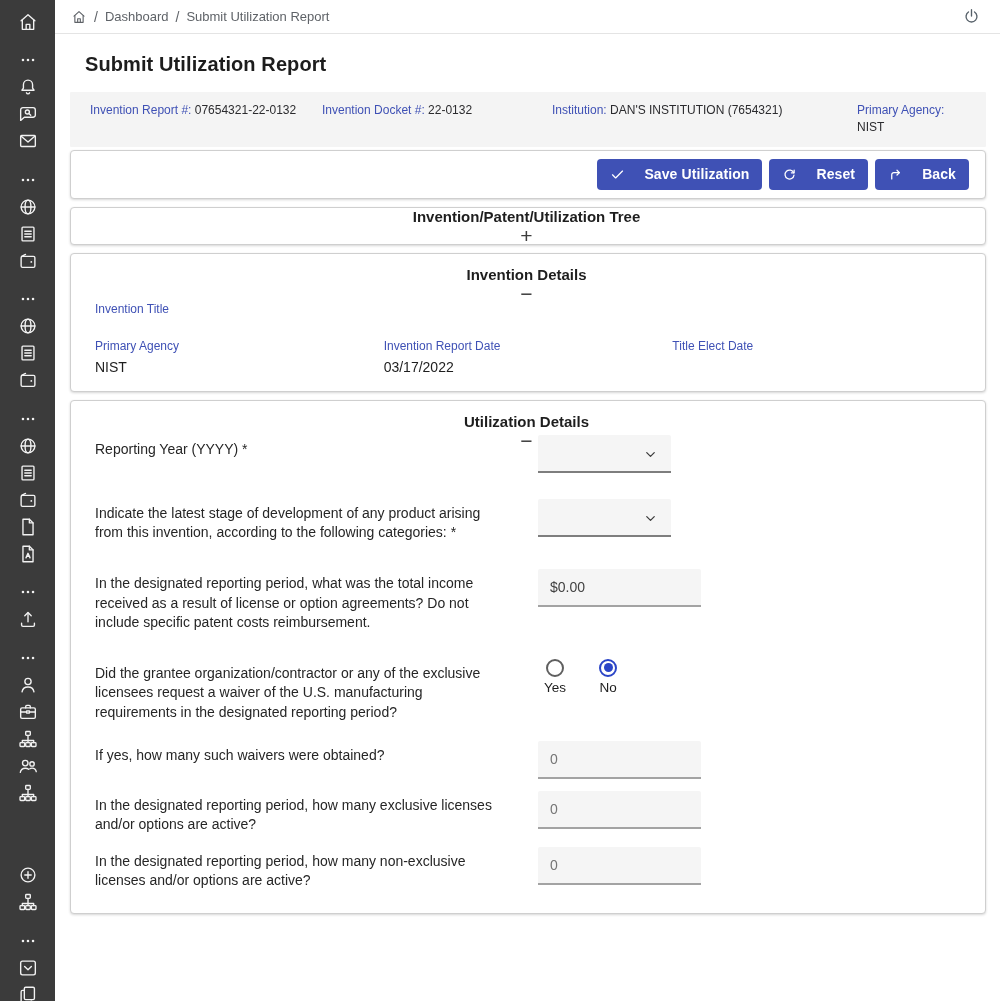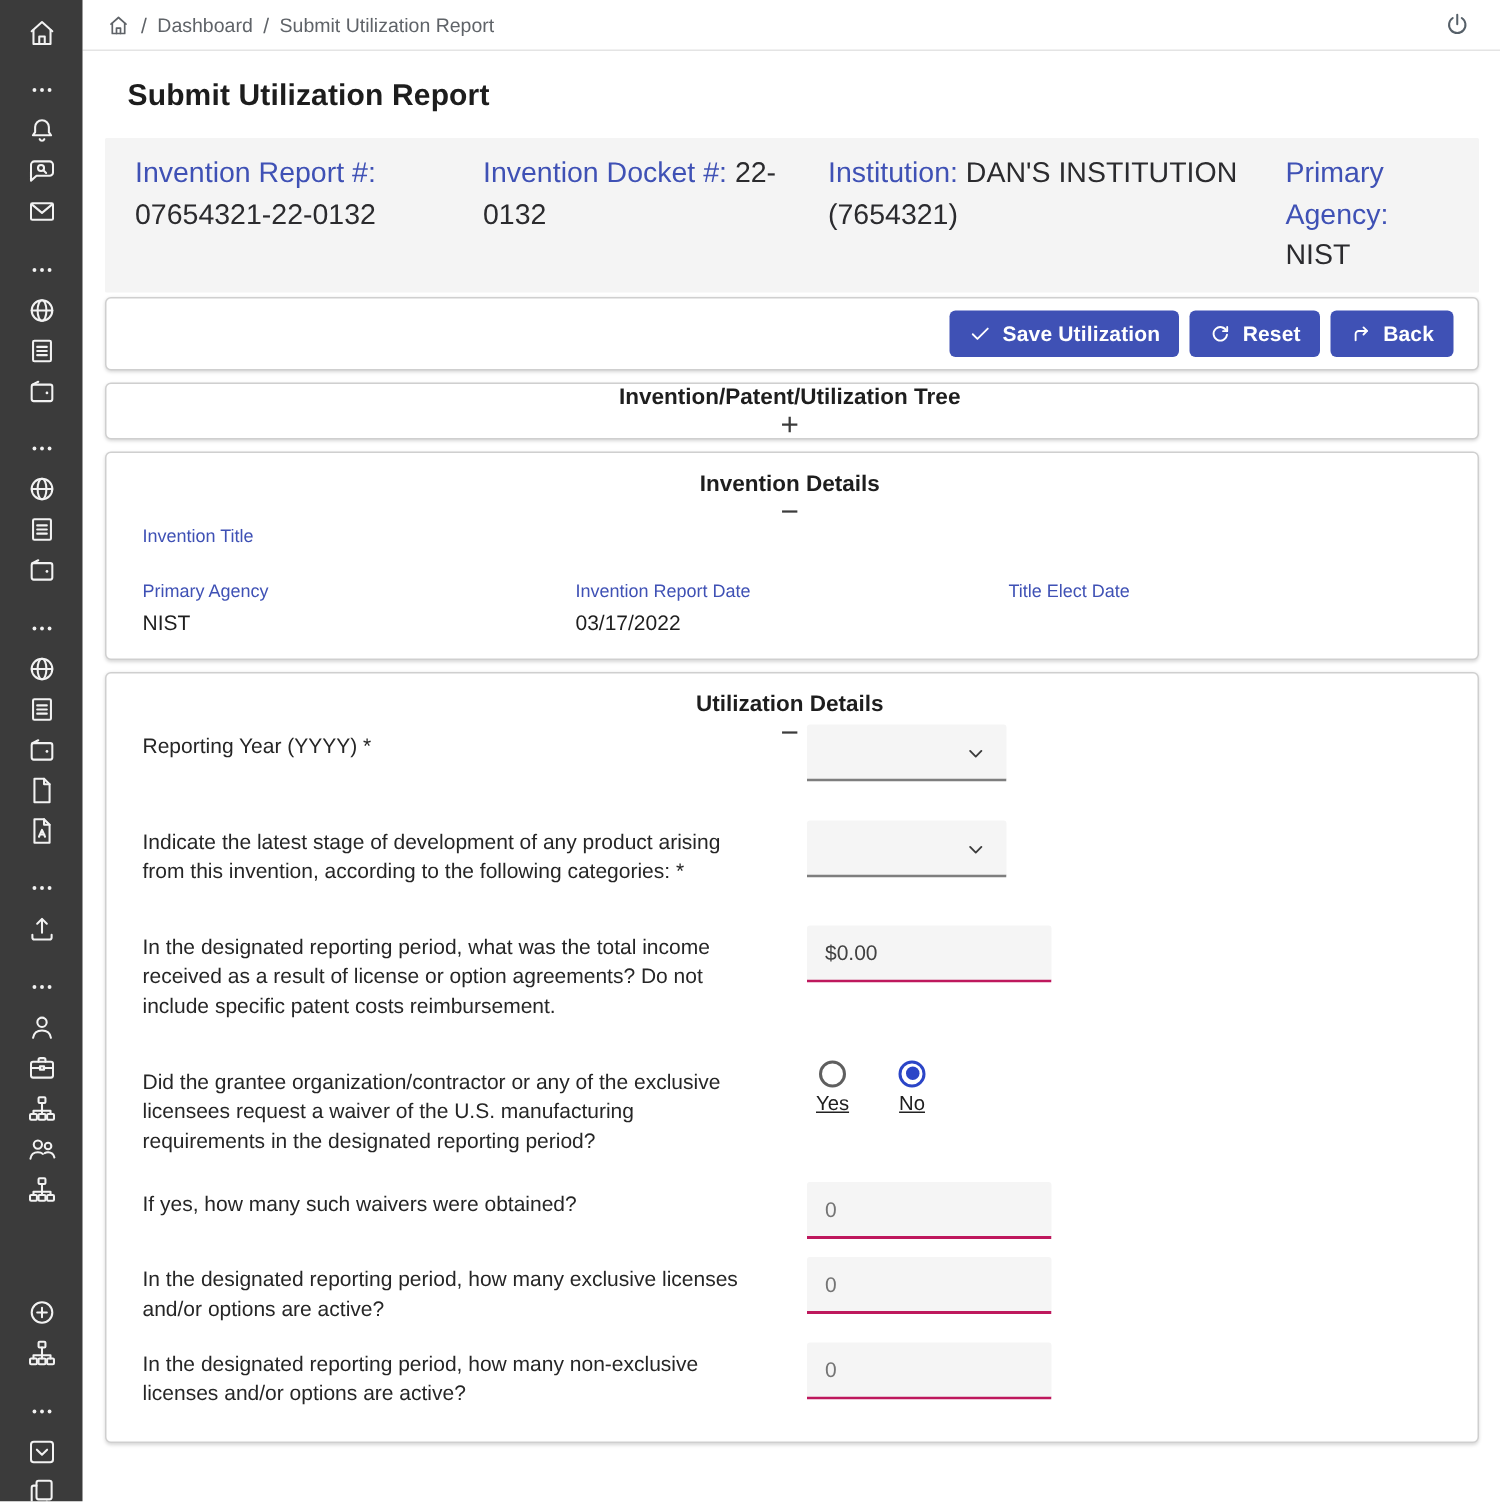--- a/index.html
+++ b/index.html
@@ -30,33 +30,33 @@
   .crumbs svg { width:16px; height:16px; color:#5f6368; }
   .crumb-sep { font-size:14px; }
   .power-btn { background:none; border:none; padding:0; cursor:pointer; line-height:0; }
   .power-btn svg { width:19px; height:19px; }
 
   .content { flex:1; padding:19px 14px 0 15px; }
   h1.page-title { font-size:20px; font-weight:700; color:#1d1d1d; margin:0 0 16px 15px; letter-spacing:.1px; }
 
   .info-bar {
     background:#f4f4f4; display:grid; grid-template-columns:232px 230px 305px 1fr;
-    padding:10px 8px; font-size:19px; line-height:1.45; margin-bottom:3px; border-radius:1px;
+    padding:10px 8px; font-size:12px; line-height:1.45; margin-bottom:3px; border-radius:1px;
   }
   .info-item { padding:0 12px; }
   .info-label { color:#3f51b5; }
   .info-value { color:#2b2b2e; }
 
   .card {
     background:#fff; border:1px solid #cfcfcf; border-radius:4px;
     box-shadow:0 1px 2.5px rgba(0,0,0,.16); margin-bottom:8px;
   }
   .toolbar-card { height:49px; display:flex; align-items:center; justify-content:flex-end; gap:7px; padding:0 16px; }
   .btn {
-    display:inline-flex; align-items:center; gap:7px; background:#3f51b5; color:#fff;
+    display:inline-flex; align-items:center; gap:19px; background:#3f51b5; color:#fff;
     font-size:14px; font-weight:700; border:none; border-radius:4px; height:31px;
     padding:0 13px; font-family:inherit; cursor:pointer; letter-spacing:.1px;
   }
   .btn svg { width:15px; height:15px; }
 
   .acc-header { display:flex; align-items:center; justify-content:space-between; padding:0 27px 0 24px;flex-direction:column; }
   .tree-card .acc-header { height:36px; }
   .acc-title { font-size:15px; font-weight:700; color:#1e1e1e; }
   .acc-toggle { font-size:21px; font-weight:400; color:#3c3c3c; line-height:1; cursor:pointer; }
 
@@ -79,27 +79,27 @@
   .q-row.mb12 { margin-bottom:12px;margin-top:12px; }
   .q-label { font-size:14px; color:#262626; line-height:1.4; padding:5px 34px 0 0; }
 
   .sel {
     width:133px; height:38px; background:#f5f5f5; border-bottom:2px solid #7e7e7e;
     border-radius:2px 2px 0 0; position:relative; cursor:pointer;
   }
   .sel svg { position:absolute; right:13px; top:12px; width:15px; height:15px; }
 
   .tinput {
-    width:163px; height:38px; background:#f5f5f5; border:none; border-bottom:2px solid #be185d;
+    width:163px; height:38px; background:#f5f5f5; border:none; border-bottom:2px solid #a3a3a3;
     border-radius:2px 2px 0 0; padding:0 8px 0 12px; font-size:14px; font-family:inherit; color:#424242;
   }
   .tinput.dim { color:#757575; }
 
   .radio-row { display:flex; gap:33px; padding-left:6px; }
-  .radio-opt { display:flex; flex-direction:column; align-items:center; gap:3px; cursor:pointer;text-decoration:underline; }
+  .radio-opt { display:flex; flex-direction:column; align-items:center; gap:3px; cursor:pointer; }
   .rcircle { width:18px; height:18px; border:2px solid #5f5f5f; border-radius:50%; position:relative; background:#fff; }
   .radio-opt.checked .rcircle { border-color:#2b45c7; }
   .radio-opt.checked .rcircle::after { content:""; position:absolute; inset:2.5px; background:#2b45c7; border-radius:50%; }
   .rlabel { font-size:13.5px; color:#1e1e1e; }
 </style>
 </head>
 <body>
 
 <svg width="0" height="0" style="position:absolute" aria-hidden="true">
   <defs>

